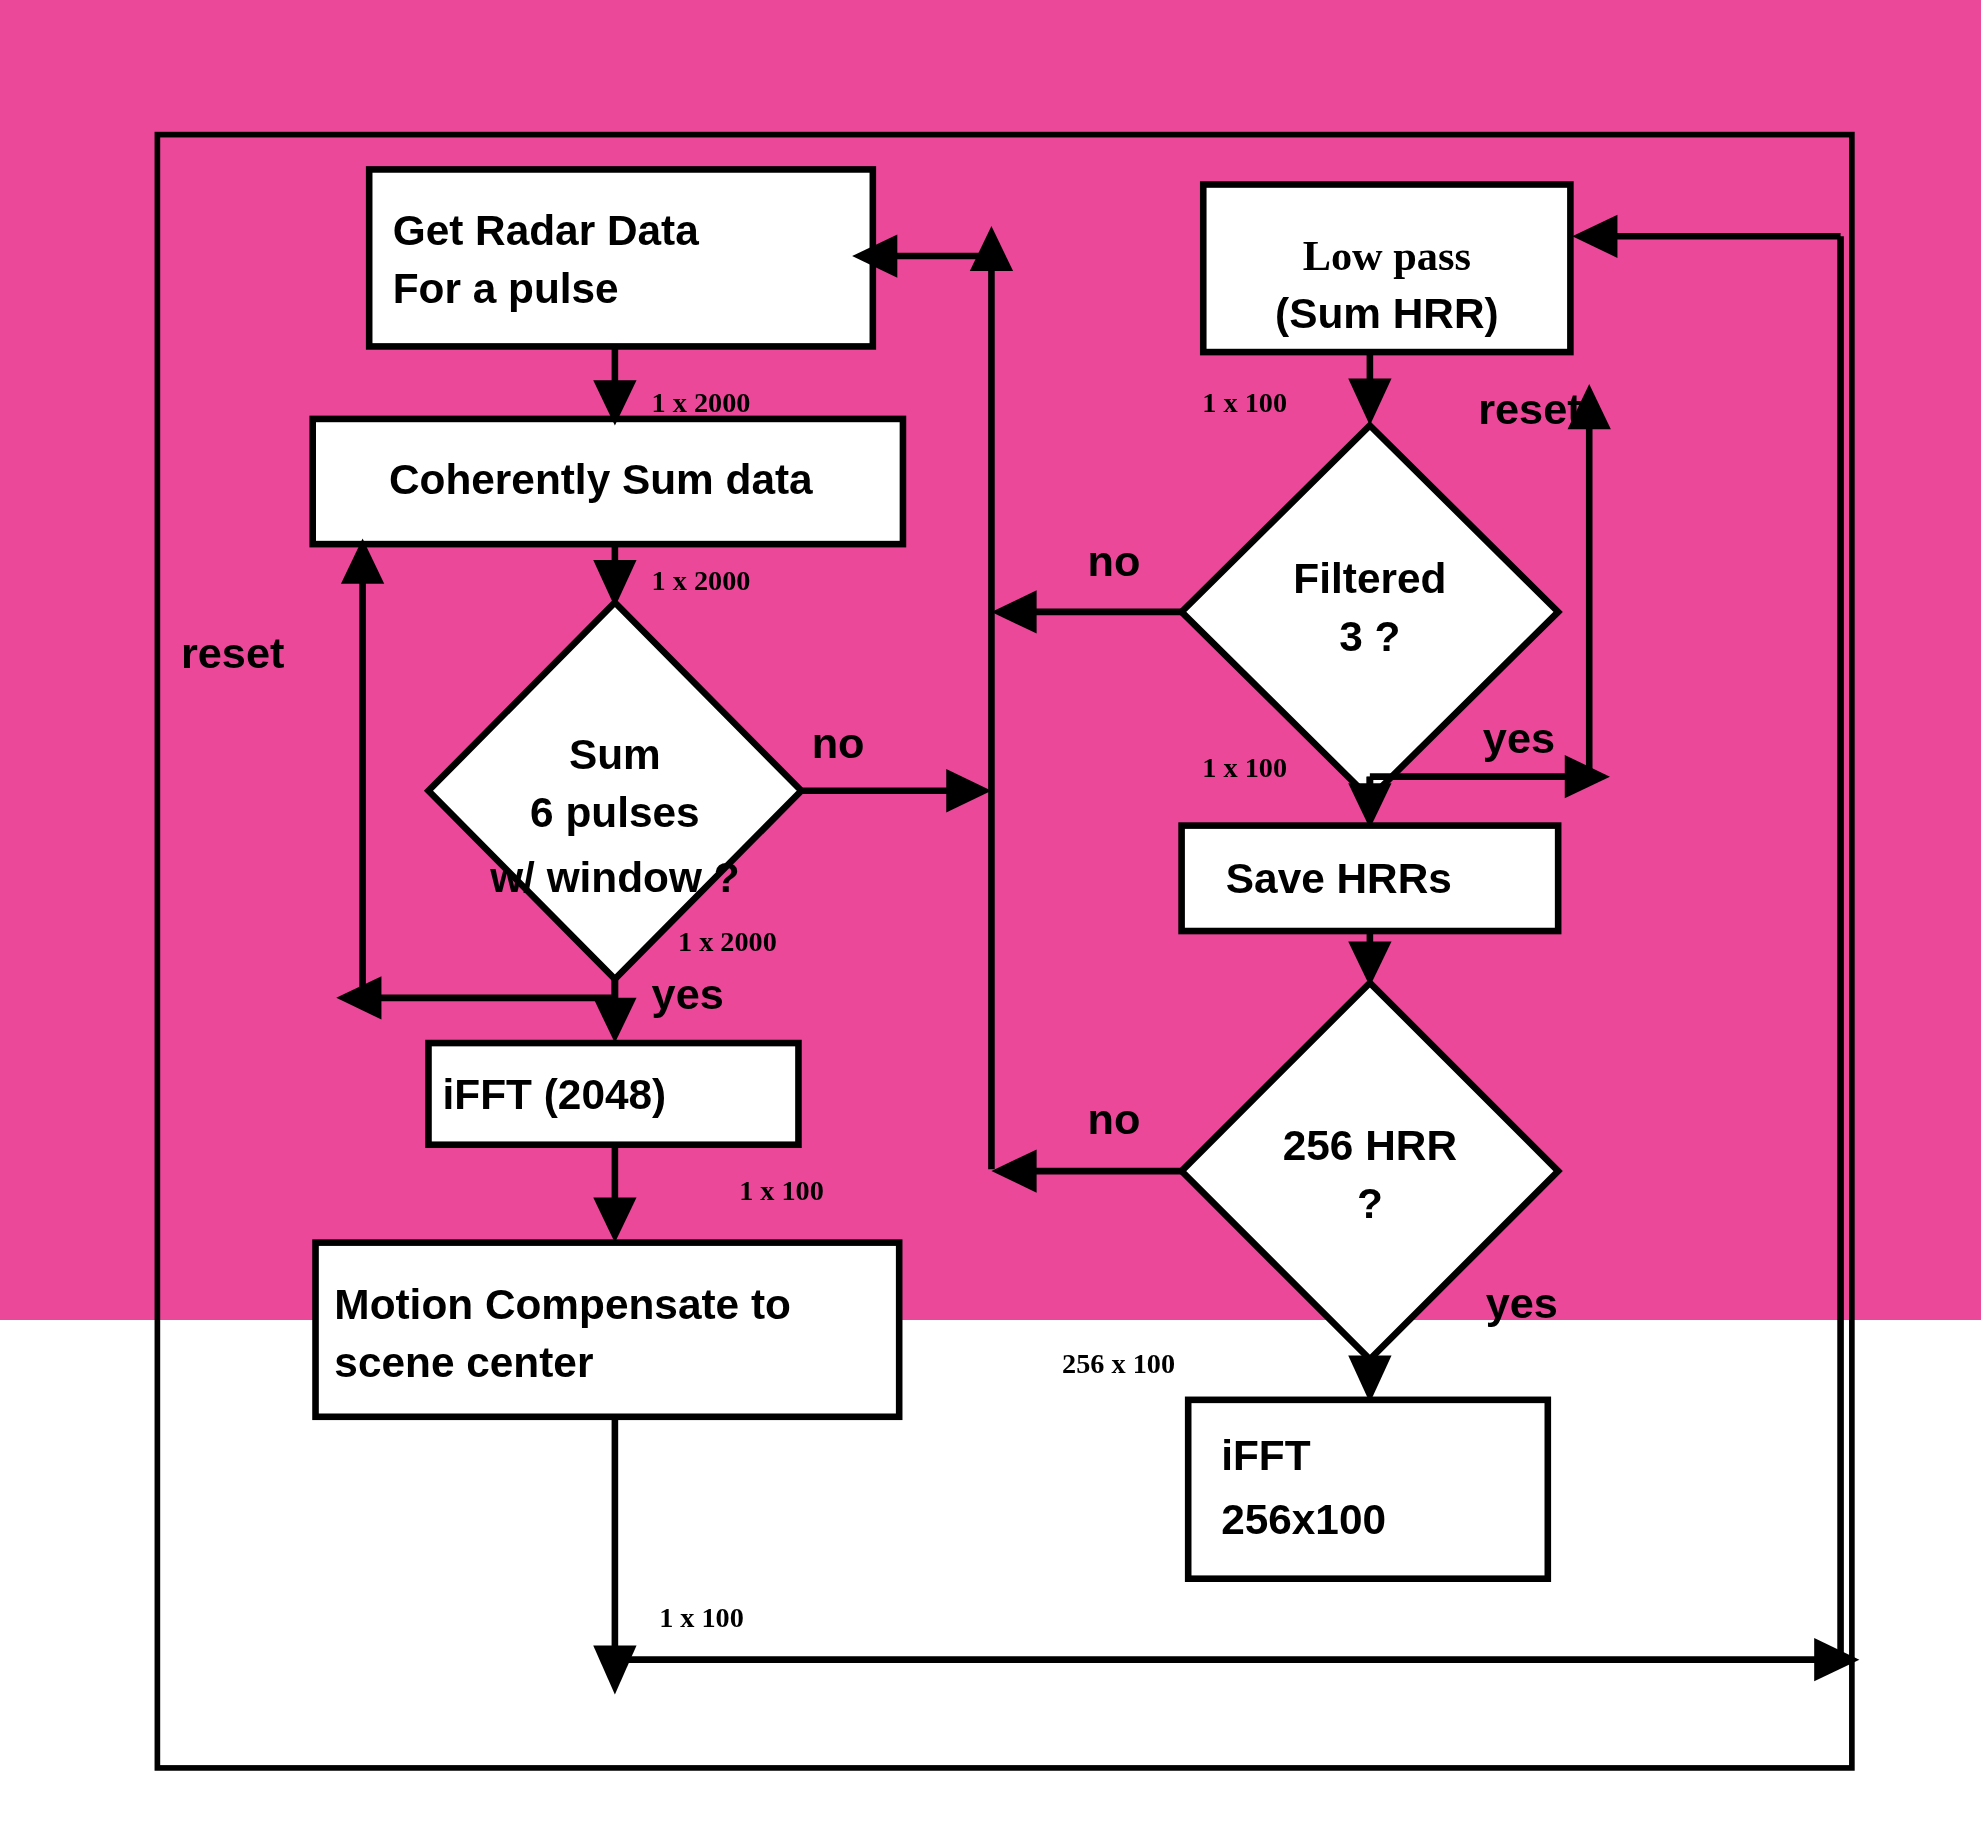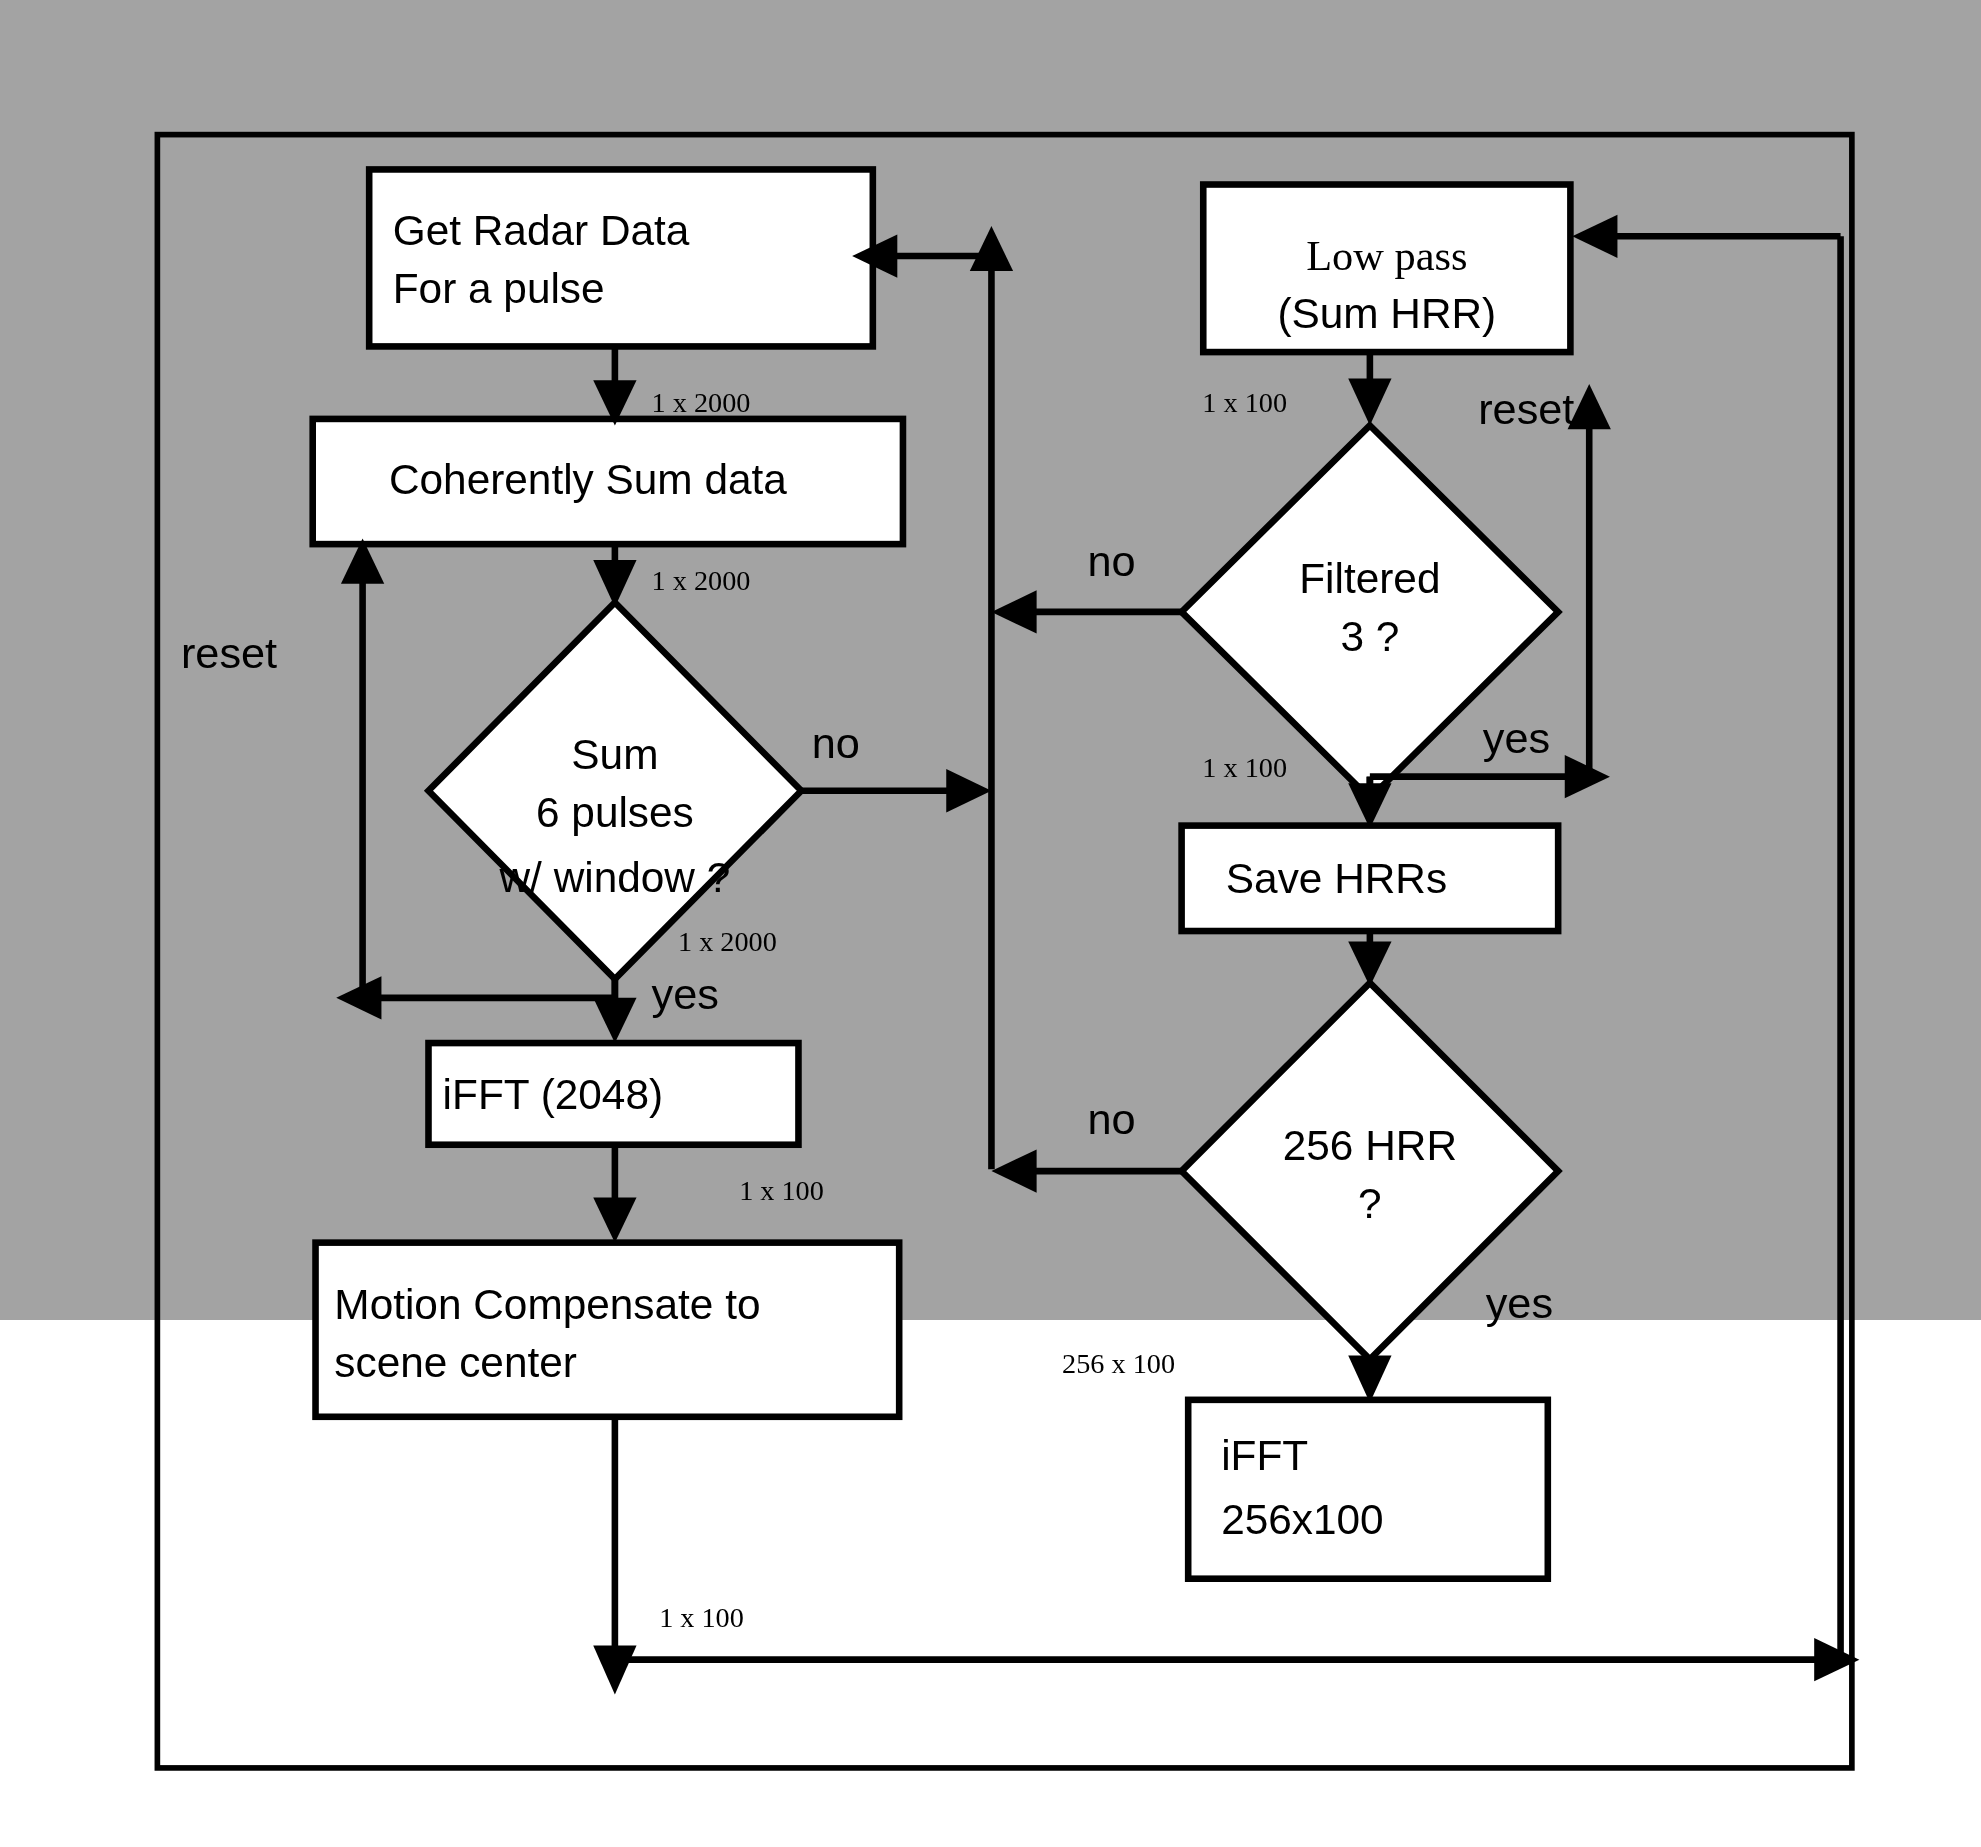--- a/index.html
+++ b/index.html
@@ -10,21 +10,22 @@
   body {
     width: 1981px;
     height: 1847px;
     font-family: "Liberation Sans", sans-serif;
     overflow: hidden;
   }
   #diagram-root {
     position: relative;
     width: 1981px;
     height: 1320px;
-    background: #a3a3a3;
+    background: #ec4899;
+    font-weight: bold;
   }
   svg#flowchart {
     display: block;
     width: 1981px;
     height: 1847px;
   }
   .node-rect {
     fill: #ffffff;
     stroke: #000000;
     stroke-width: 7;

